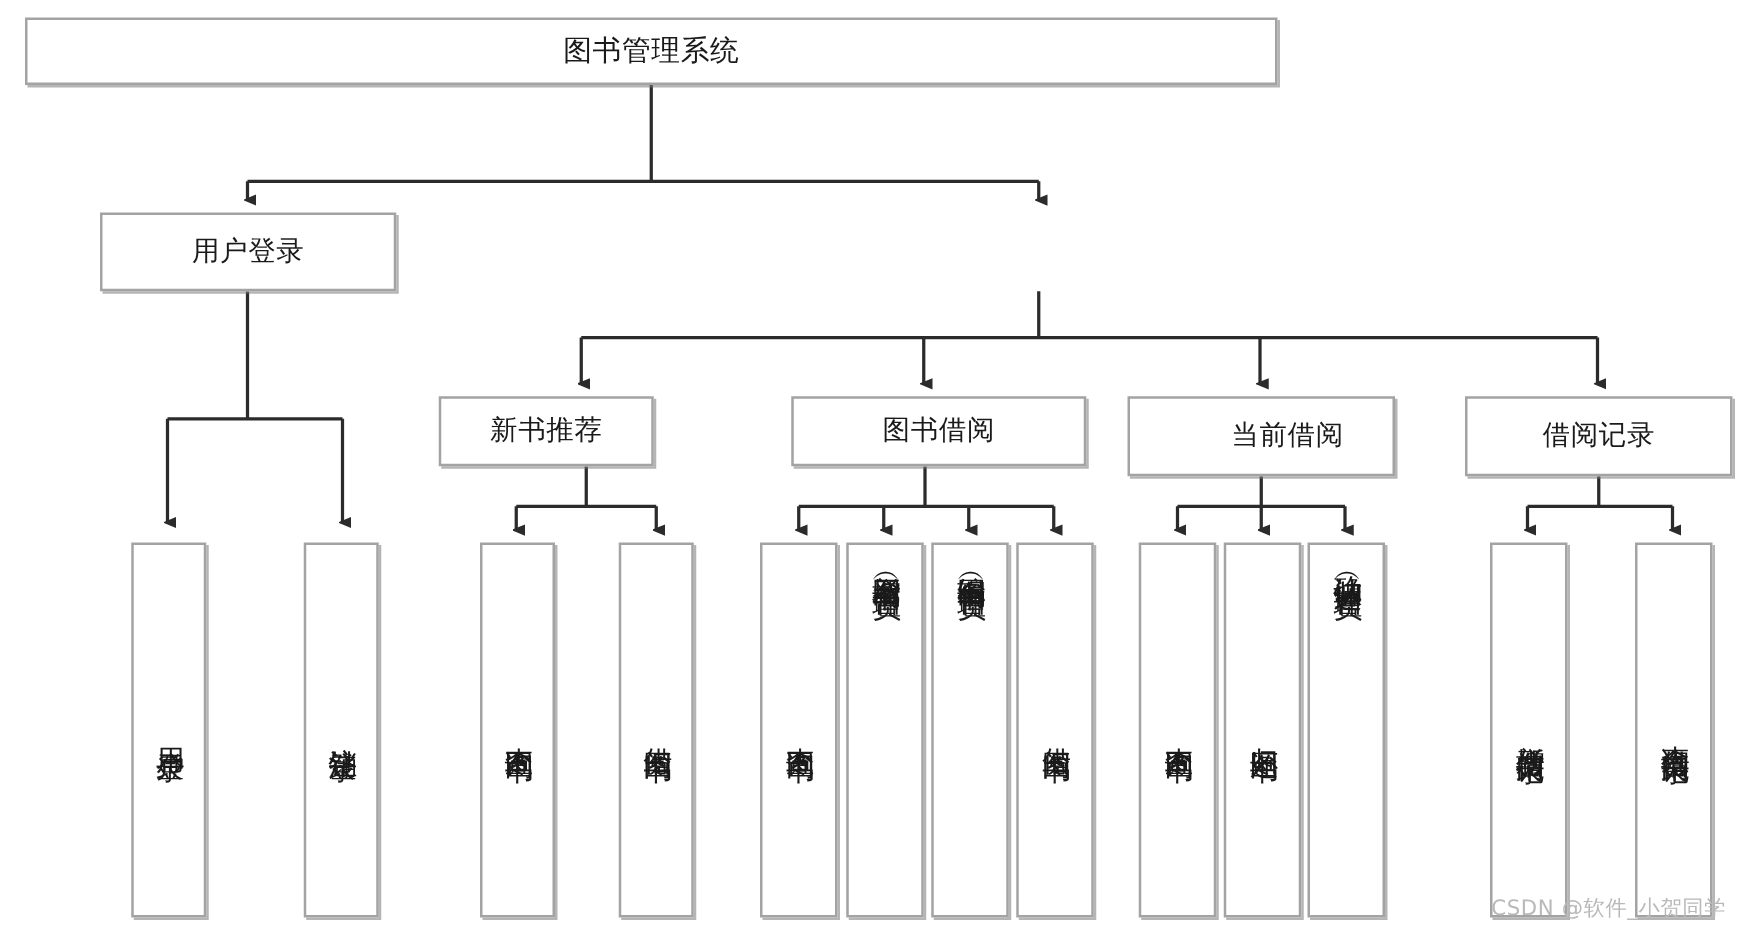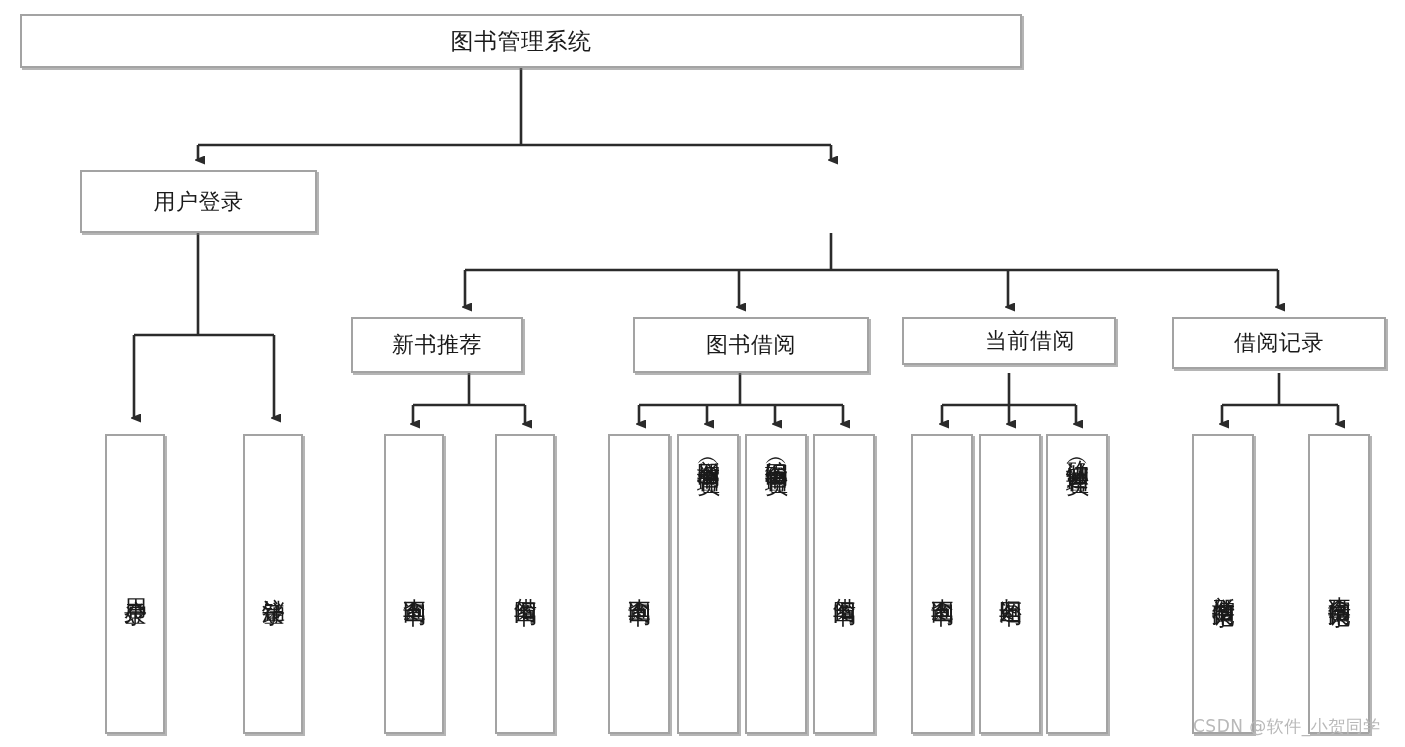--- a/index.html
+++ b/index.html
@@ -146,25 +146,25 @@
 
 
   <div class="node horiz shadowed" style="left:351px; top:317px; width:172px; height:56px;">
     <span class="label">新书推荐</span>
   </div>
 
   <div class="node horiz shadowed" style="left:633px; top:317px; width:236px; height:56px;">
     <span class="label">图书借阅</span>
   </div>
 
-  <div class="node horiz shadowed" style="left:902px; top:317px; width:214px; height:48px;padding-left:42px;">
+  <div class="node horiz shadowed" style="left:902px; top:317px; width:214px; height:64px;padding-left:42px;">
     <span class="label">当前借阅</span>
   </div>
 
-  <div class="node horiz shadowed" style="left:1172px; top:317px; width:214px; height:52px;">
+  <div class="node horiz shadowed" style="left:1172px; top:317px; width:214px; height:64px;">
     <span class="label">借阅记录</span>
   </div>
 
   <div class="node vert midalign shadowed" style="left:105px; top:434px; width:60px; height:300px;">
     <span class="label">用户登录</span>
   </div>
 
   <div class="node vert midalign shadowed" style="left:243px; top:434px; width:60px; height:300px;">
     <span class="label">注销登录</span>
   </div>

